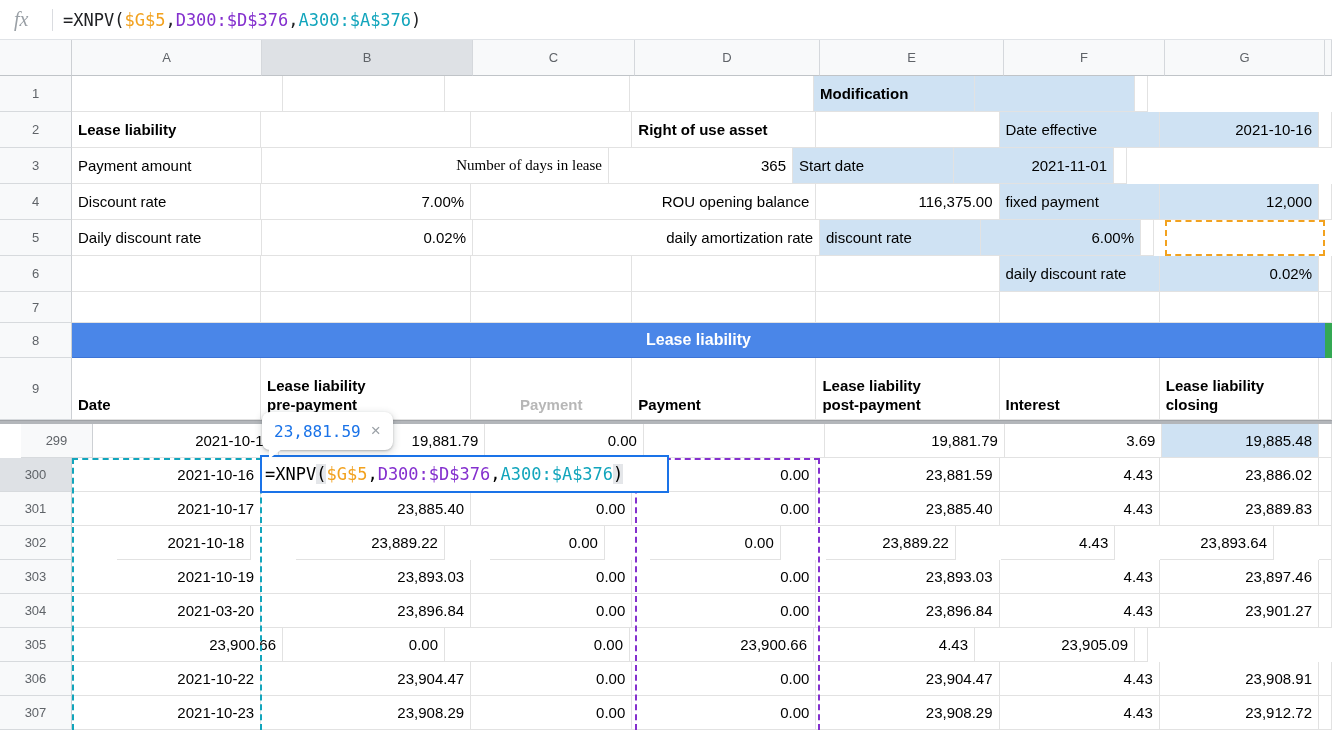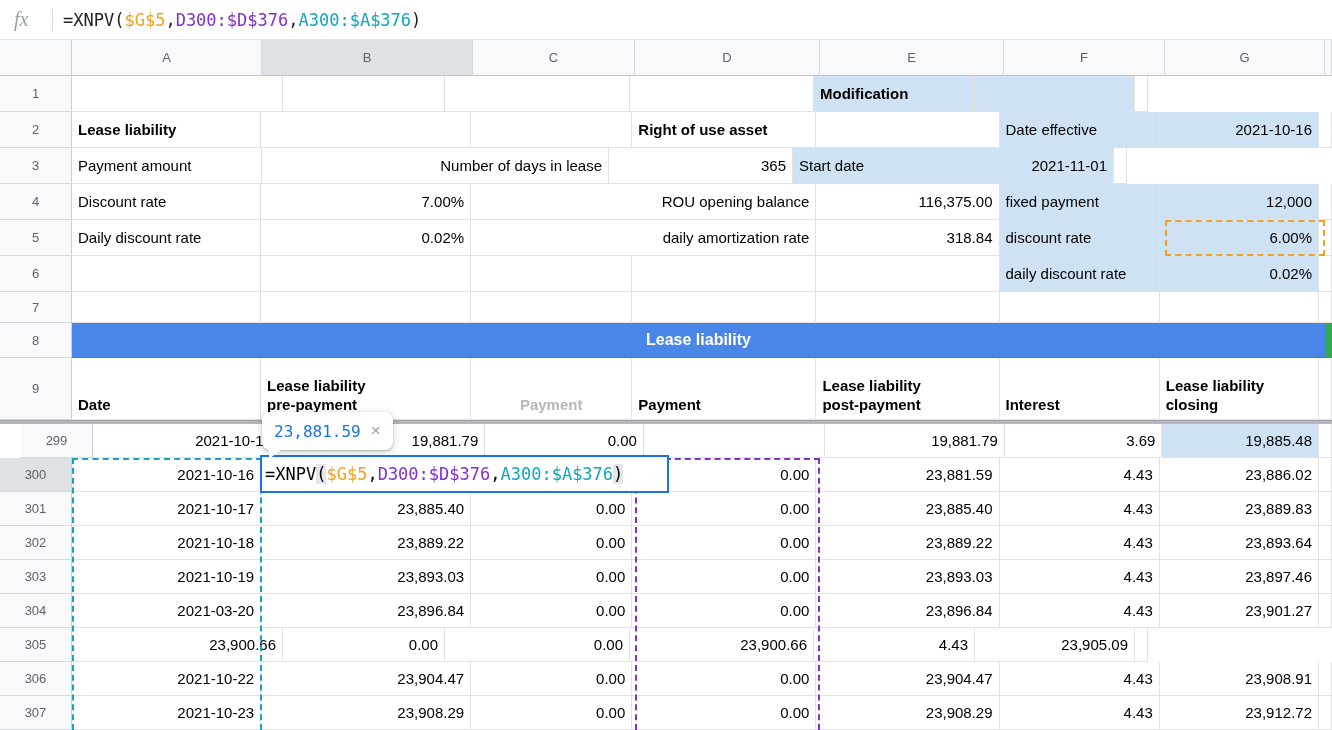--- a/index.html
+++ b/index.html
@@ -98,42 +98,41 @@
         <div class="cell" style="width: 162px; height: 36px;"></div>
         <div class="cell b" style="width: 185px; height: 36px;">Right of use asset</div>
         <div class="cell" style="width: 184px; height: 36px;"></div>
         <div class="cell fill" style="width: 161px; height: 36px;">Date effective</div>
         <div class="cell r fill" style="width: 160px; height: 36px;">2021-10-16</div>
         <div class="cell" style="width: 7px; height: 36px;"></div>
       </div>
       <div class="grow" style="height: 36px;">
         <div class="rh" style="height: 36px;">3</div>
         <div class="cell" style="width: 190px; height: 36px;">Payment amount</div>
-        <div class="cell r" style="width: 347px; height: 36px;">Number of days in lease</div>
+        <div class="cell r" style="width: 347px; height: 36px; font-family: Liberation Serif, serif;">Number of days in lease</div>
         <div class="cell r" style="width: 184px; height: 36px;">365</div>
         <div class="cell fill" style="width: 161px; height: 36px;">Start date</div>
         <div class="cell r fill" style="width: 160px; height: 36px;">2021-11-01</div>
         <div class="cell" style="width: 7px; height: 36px;"></div>
       </div>
       <div class="grow" style="height: 36px;">
         <div class="rh" style="height: 36px;">4</div>
         <div class="cell" style="width: 190px; height: 36px;">Discount rate</div>
         <div class="cell r" style="width: 211px; height: 36px;">7.00%</div>
         <div class="cell r" style="width: 347px; height: 36px;">ROU opening balance</div>
         <div class="cell r" style="width: 184px; height: 36px;">116,375.00</div>
         <div class="cell fill" style="width: 161px; height: 36px;">fixed payment</div>
         <div class="cell r fill" style="width: 160px; height: 36px;">12,000</div>
         <div class="cell" style="width: 7px; height: 36px;"></div>
       </div>
       <div class="grow" style="height: 36px;">
         <div class="rh" style="height: 36px;">5</div>
         <div class="cell" style="width: 190px; height: 36px;">Daily discount rate</div>
         <div class="cell r" style="width: 211px; height: 36px;">0.02%</div>
         <div class="cell r" style="width: 347px; height: 36px;">daily amortization rate</div>
-        <div class="cell r" style="width: 184px; height: 36px;">318.84</div>
         <div class="cell fill" style="width: 161px; height: 36px;">discount rate</div>
         <div class="cell r fill" style="width: 160px; height: 36px;">6.00%</div>
         <div class="cell" style="width: 7px; height: 36px;"></div>
       </div>
       <div class="grow" style="height: 36px;">
         <div class="rh" style="height: 36px;">6</div>
         <div class="cell" style="width: 190px; height: 36px;"></div>
         <div class="cell" style="width: 211px; height: 36px;"></div>
         <div class="cell" style="width: 162px; height: 36px;"></div>
         <div class="cell" style="width: 185px; height: 36px;"></div>
@@ -199,21 +198,21 @@
         <div class="rh" style="height: 34px;">301</div>
         <div class="cell r" style="width: 190px; height: 34px;">2021-10-17</div>
         <div class="cell r" style="width: 211px; height: 34px;">23,885.40</div>
         <div class="cell r" style="width: 162px; height: 34px;">0.00</div>
         <div class="cell r" style="width: 185px; height: 34px;">0.00</div>
         <div class="cell r" style="width: 184px; height: 34px;">23,885.40</div>
         <div class="cell r" style="width: 161px; height: 34px;">4.43</div>
         <div class="cell r" style="width: 160px; height: 34px;">23,889.83</div>
         <div class="cell" style="width: 7px; height: 34px;"></div>
       </div>
-      <div class="grow" style="height: 34px;">
+      <div class="grow" style="height: 34px; gap: 45px;">
         <div class="rh" style="height: 34px;">302</div>
         <div class="cell r" style="width: 190px; height: 34px;">2021-10-18</div>
         <div class="cell r" style="width: 211px; height: 34px;">23,889.22</div>
         <div class="cell r" style="width: 162px; height: 34px;">0.00</div>
         <div class="cell r" style="width: 185px; height: 34px;">0.00</div>
         <div class="cell r" style="width: 184px; height: 34px;">23,889.22</div>
         <div class="cell r" style="width: 161px; height: 34px;">4.43</div>
         <div class="cell r" style="width: 160px; height: 34px;">23,893.64</div>
         <div class="cell" style="width: 7px; height: 34px;"></div>
       </div>

